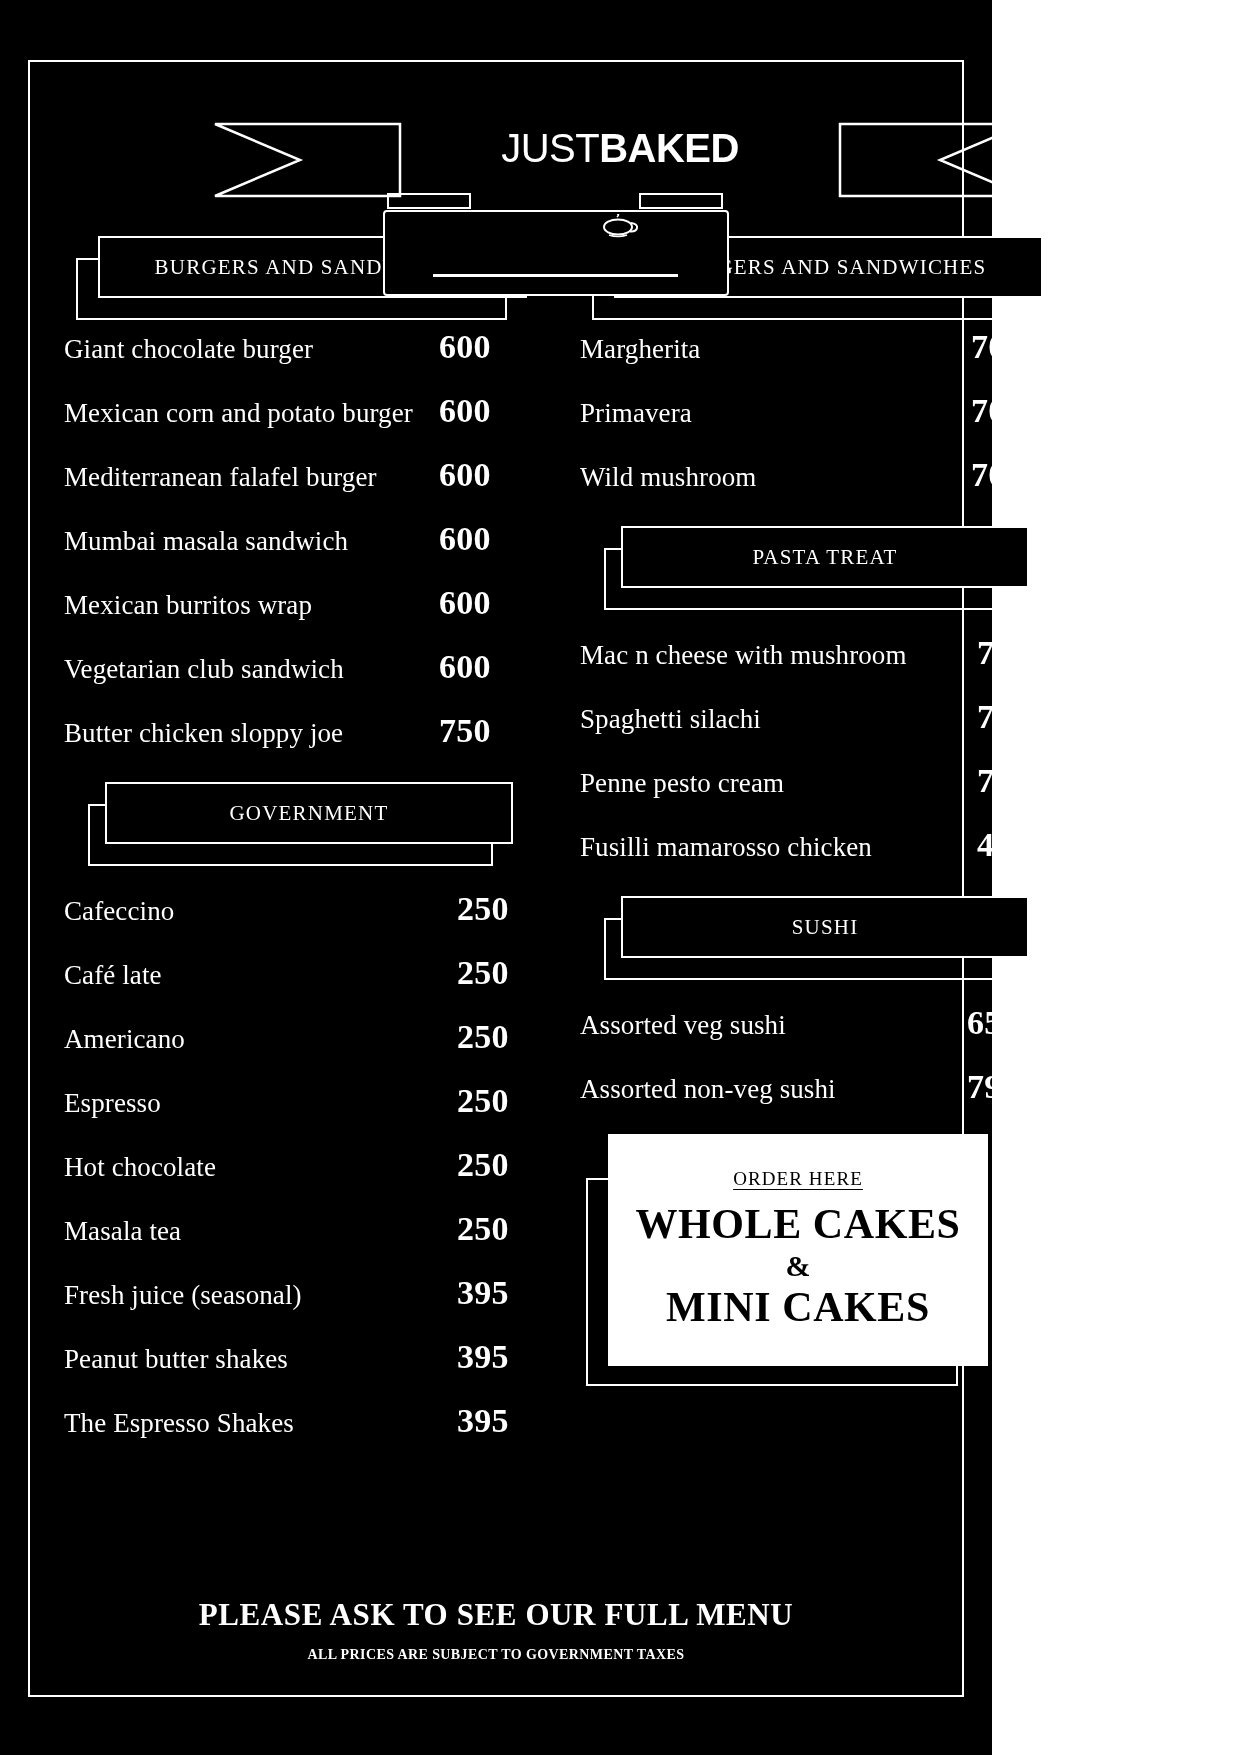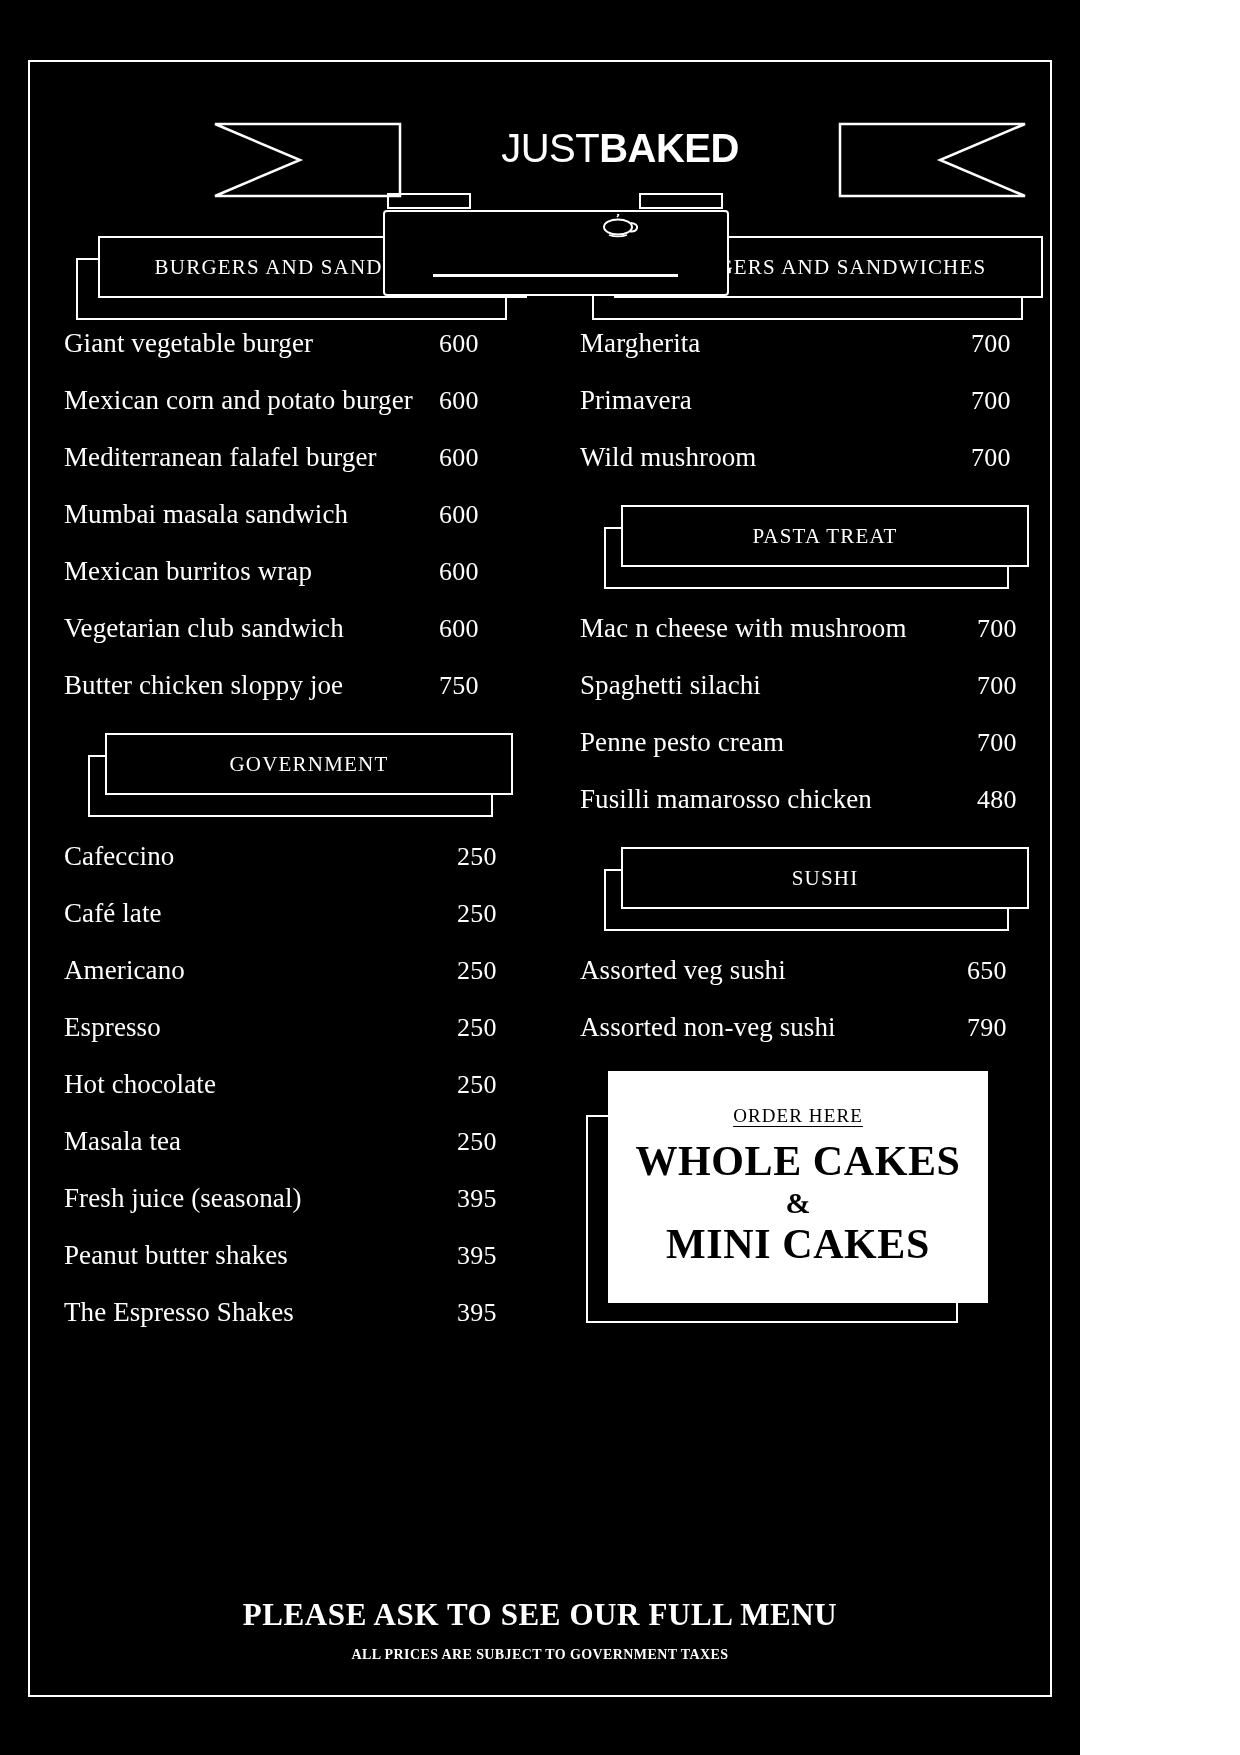--- a/index.html
+++ b/index.html
@@ -3,21 +3,21 @@
 <meta charset="utf-8">
 <style>
   html,body{margin:0;padding:0;}
   body{
     width:1240px;height:1755px;
     background:#ffffff;
     font-family:"Liberation Serif", serif;
     overflow:hidden;
   }
   .poster{
-    position:absolute;left:0;top:0;width:1080px;height:1755px;
+    position:absolute;left:0;top:0;width:992px;height:1755px;
     background:#000000;
     box-sizing:border-box;
   }
   
   .keyline{
     position:absolute;
     left:28px;top:60px;right:28px;bottom:58px;
     border:2px solid #ffffff;
     box-sizing:border-box;
   }
@@ -98,24 +98,25 @@
     color:#ffffff;
     font-size:27px;
     line-height:1;
     padding:0 2px;
   }
   .row .name{
     white-space:nowrap;
     letter-spacing:0.1px;
   }
   .row .price{
-    font-size:26px;
+    font-size:34px;
     letter-spacing:0.2px;
     font-variant-numeric:oldstyle-nums;
     white-space:nowrap;
+    font-weight:bold;
   }
 
   
   .col-left .row{margin-bottom:30px;}
   .col-left .rows.bev .row{margin-bottom:30px;}
   .col-left .row .price{min-width:58px;text-align:left;}
 
   
   .col-right .row{margin-bottom:30px;}
   .col-right .row .price{min-width:52px;text-align:left;}
@@ -225,21 +226,21 @@
 
     <div class="sec">
       <div class="shadowbox"></div>
       <div class="mainbox">
         <span class="title">BURGERS AND SANDWICHES</span>
       </div>
     </div>
 
     <div class="rows burgers">
       <div class="row">
-        <span class="name">Giant vegetable burger</span>
+        <span class="name">Giant chocolate burger</span>
         <span class="price">600</span>
       </div>
       <div class="row">
         <span class="name">Mexican corn and potato burger</span>
         <span class="price">600</span>
       </div>
       <div class="row">
         <span class="name">Mediterranean falafel burger</span>
         <span class="price">600</span>
       </div>

